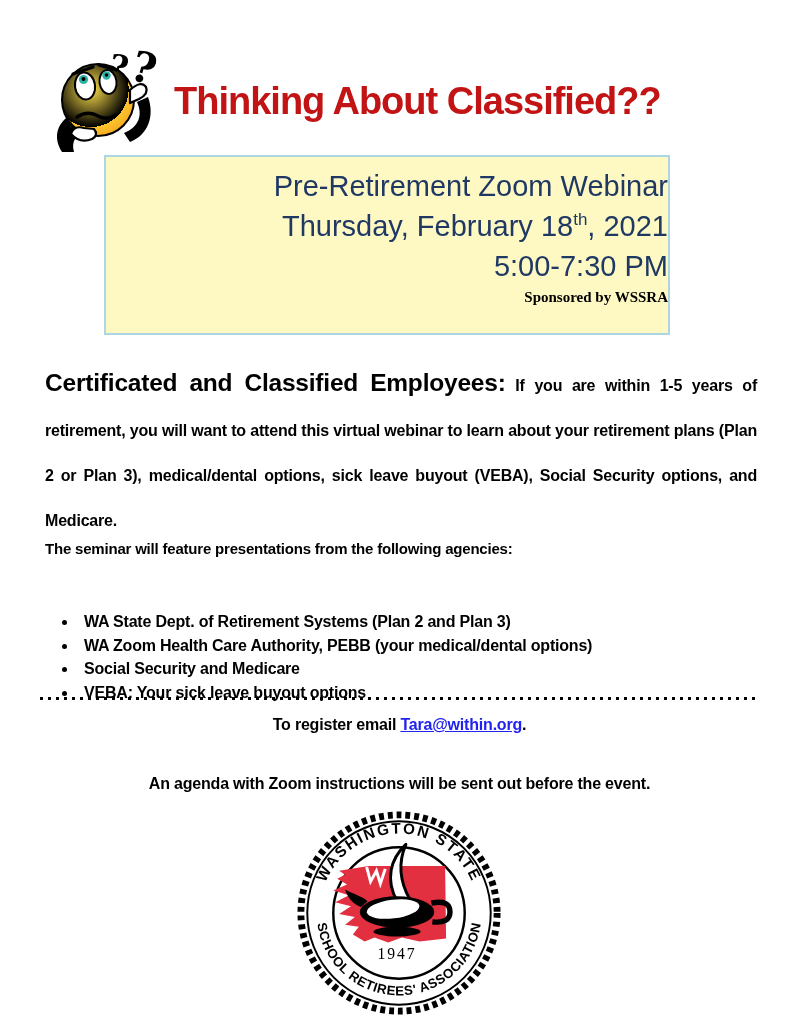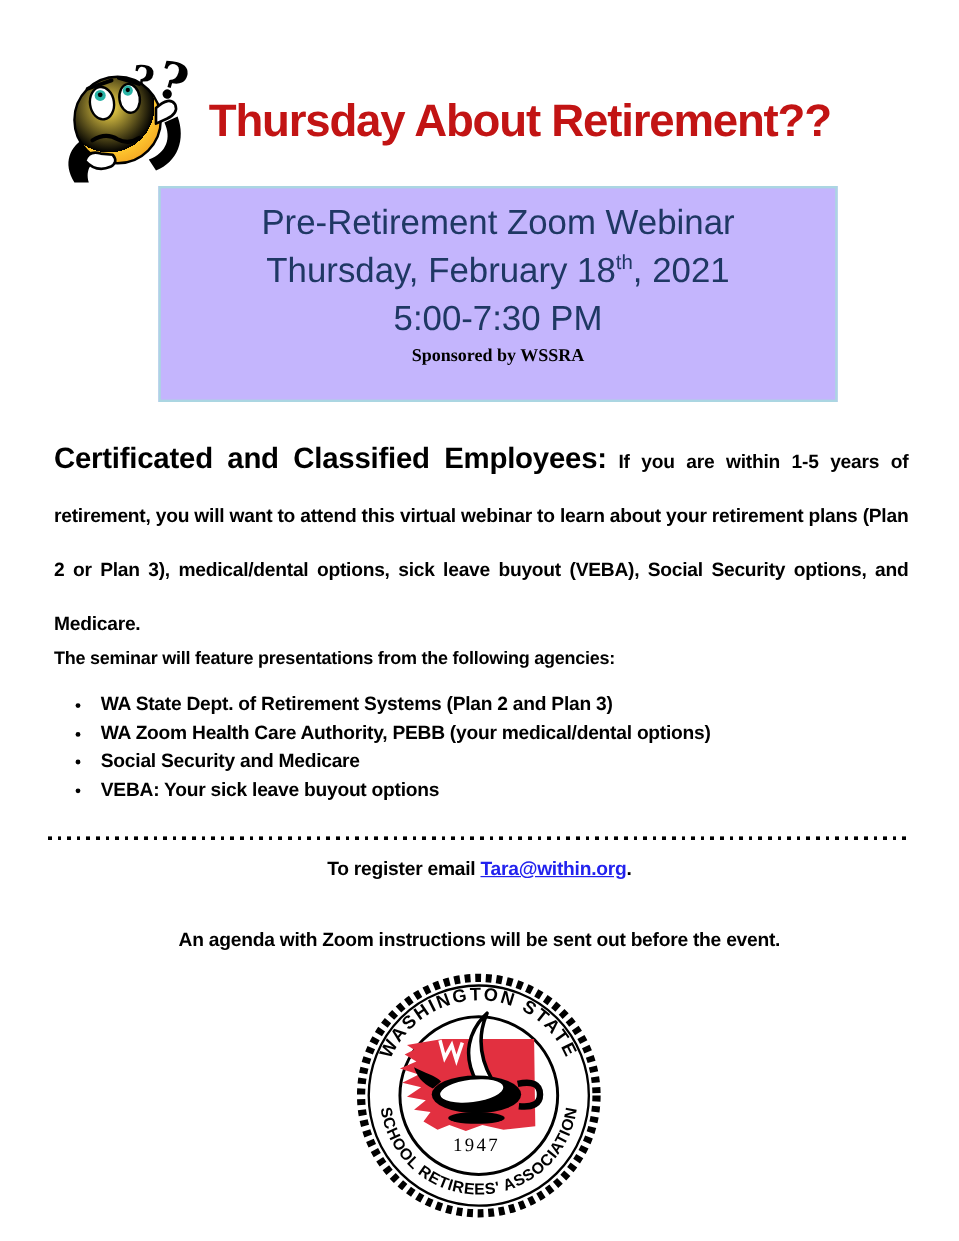--- a/index.html
+++ b/index.html
@@ -18,42 +18,42 @@
   
   .emoji { position:absolute; left:44px; top:42px; width:122px; height:112px; }
   .page-title {
     position:absolute; left:174px; top:82px;
     font-size:38px; font-weight:700; letter-spacing:-1px;
     color:#C21414; line-height:1; margin:0; white-space:nowrap;
   }
 
   
   .event-box {
-    position:absolute; left:132px; top:155px; width:566px; height:180px;
-    background:#c4b5fd; border:2px solid #abd6e2;
-    text-align:center; color:#1F3864; padding-top:9px;
+    position:absolute; left:104px; top:155px; width:566px; height:180px;
+    background:#fef9c3; border:2px solid #abd6e2;
+    text-align:right; color:#1F3864; padding-top:9px;
   }
   .event-line { font-size:29px; line-height:40px; font-weight:400; }
   .event-line sup { font-size:17px; line-height:0; }
   .event-sponsor { font-size:15px; font-weight:700; color:#000; margin-top:3px;font-family:Liberation Serif, serif; }
 
   
   .intro {
     position:absolute; left:45px; top:360px; width:712px;
     margin:0; text-align:justify;
     font-size:16px; font-weight:700; line-height:45px; letter-spacing:-0.2px;
   }
   .intro-lead { font-size:24.5px; }
 
   .agencies-heading {
     position:absolute; left:45px; top:540px; margin:0;
     font-size:15px; font-weight:700; letter-spacing:-0.2px;
   }
   .agency-list {
-    position:absolute; left:58px; top:576px; margin:0; padding-left:20px;
+    position:absolute; left:58px; top:610px; margin:0; padding-left:20px;
     font-size:16px; font-weight:700; line-height:23.5px; letter-spacing:-0.2px;
   }
   .agency-list li { padding-left:6px; }
 
   .dotted-separator {
     position:absolute; left:40px; top:697px; width:719px; height:3px;
     background: repeating-linear-gradient(to right, #000 0 3px, transparent 3px 8px);
   }
 
   .register-line, .agenda-note {
@@ -99,21 +99,21 @@
     <circle cx="62.5" cy="33.5" r="4.2" fill="#2AB3A6"></circle>
       <circle cx="62.5" cy="33" r="1.8" fill="#000"></circle>
 
     <path d="M33,75 Q44,68 54,74 Q63,79 72,73" fill="none" stroke="#000" stroke-width="3.4" stroke-linecap="round"></path>
 
     <path d="M40,86 q-10,-3 -13,6 q9,10 21,5 q7,-4 2,-10 z" fill="#fff" stroke="#000" stroke-width="2.2" stroke-linejoin="round"></path>
 
     <path d="M86,48 q11,-10 16,-3 q3,7 -7,12 l-9,4 z" fill="#fff" stroke="#000" stroke-width="2.2" stroke-linejoin="round"></path>
   </svg>
 
-  <h1 class="page-title">Thursday About Retirement??</h1>
+  <h1 class="page-title">Thinking About Classified??</h1>
 
   <div class="event-box">
     <div class="event-line">Pre-Retirement Zoom Webinar</div>
     <div class="event-line"><span>Thursday, February 18</span><sup>th</sup><span>, 2021</span></div>
     <div class="event-line">5:00-7:30 PM</div>
     <div class="event-sponsor">Sponsored by WSSRA</div>
   </div>
 
   <p class="intro"><span class="intro-lead">Certificated and Classified Employees:</span><span> If you are within 1-5 years of retirement, you will want to attend this virtual webinar to learn about your retirement plans (Plan 2 or Plan 3), medical/dental options, sick leave buyout (VEBA), Social Security options, and Medicare.</span></p>
 

